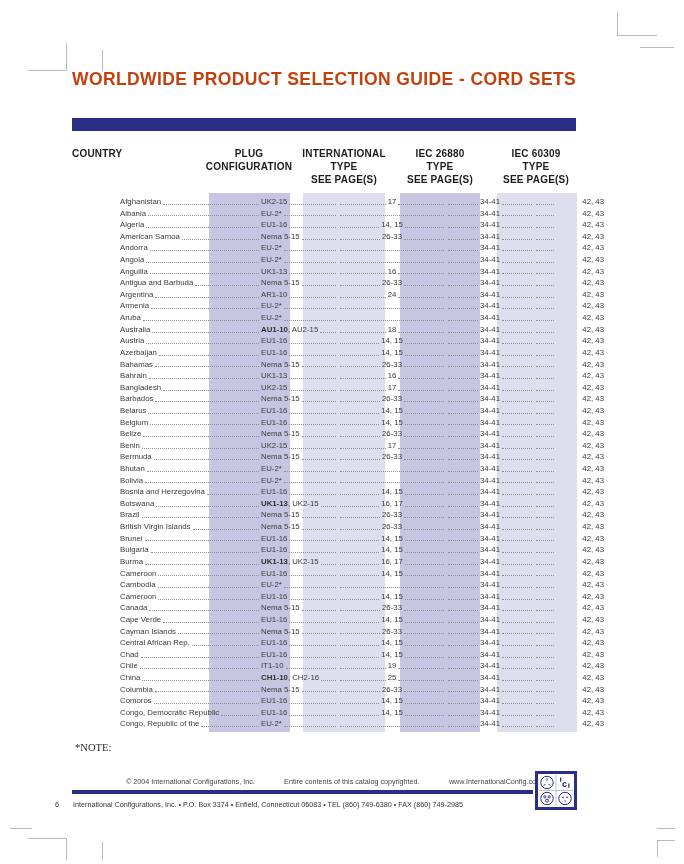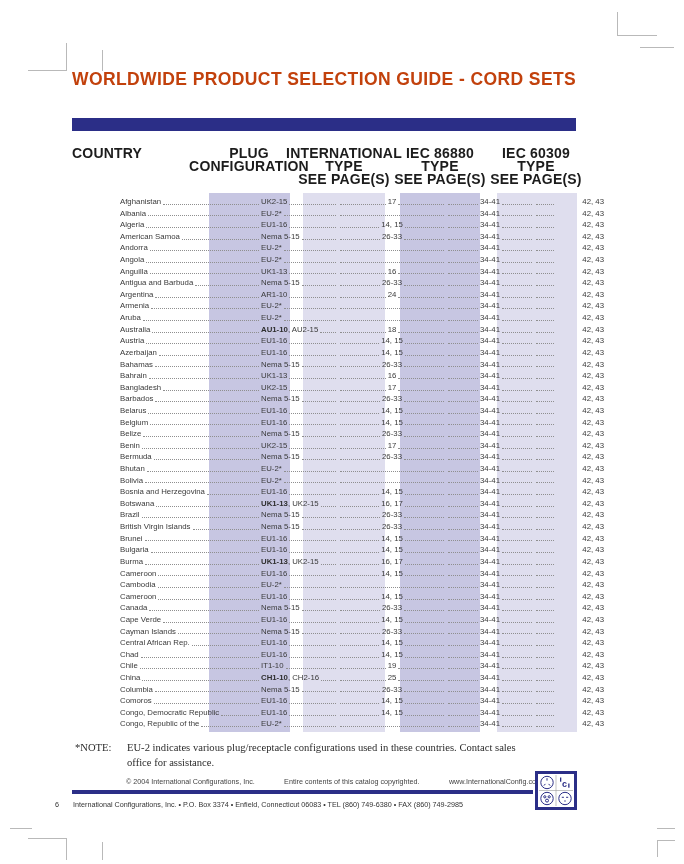--- a/index.html
+++ b/index.html
@@ -10,21 +10,21 @@
   .cmark{position:absolute;background:#b9b9b9;}
   .cmark.h{height:1px;}
   .cmark.v{width:1px;}
 
   
   .title{position:absolute;left:72px;top:69px;font-size:17.5px;font-weight:bold;
          letter-spacing:0.4px;color:#c2410c;white-space:nowrap;}
   .title-bar{position:absolute;left:72px;top:118px;width:504px;height:13px;background:#2b2e87;}
 
   
-  .colhead{position:absolute;top:147px;width:120px;font-size:14px;font-weight:bold;
+  .colhead{position:absolute;top:147px;width:120px;font-size:10px;font-weight:bold;
            color:#1c1c1c;line-height:13px;text-align:center;white-space:pre-line;letter-spacing:0.2px;}
   .colhead.country{left:72px;width:auto;text-align:left;}
   .colhead.plug{left:189px;}
   .colhead.intl{left:284px;}
   .colhead.iec320{left:380px;}
   .colhead.iec309{left:476px;}
 
   
   .table-area{position:absolute;left:72px;top:193px;width:504px;height:539px;}
   .band{position:absolute;top:0;bottom:0;}
@@ -81,21 +81,21 @@
 
   <div class="title">WORLDWIDE PRODUCT SELECTION GUIDE - CORD SETS</div>
   <div class="title-bar"></div>
 
   <div class="colhead country">COUNTRY</div>
   <div class="colhead plug">PLUG
 CONFIGURATION</div>
   <div class="colhead intl">INTERNATIONAL
 TYPE
 SEE PAGE(S)</div>
-  <div class="colhead iec320">IEC 86880
+  <div class="colhead iec320">IEC 26880
 TYPE
 SEE PAGE(S)</div>
   <div class="colhead iec309">IEC 60309
 TYPE
 SEE PAGE(S)</div>
 
   <div class="table-area">
     <div class="band b1"></div>
     <div class="band b2"></div>
     <div class="band b3"></div>
@@ -1185,22 +1185,20 @@
           <div class="cell c5">
             <div class="leader"></div>
             <span class="vt">42, 43</span>
           </div>
         </div>
       </div>
   </div>
 
   <div class="note">
     <span>*NOTE:</span>
-    <span class="txt">EU-2 indicates various plug/receptacle configurations used in these countries. Contact sales
-office for assistance.</span>
   </div>
 
   <div class="copyright">
     <span>© 2004 International Configurations, Inc.</span>
     <span>Entire contents of this catalog copyrighted.</span>
     <span>www.InternationalConfig.com</span>
   </div>
   <div class="footer-rule"></div>
   <div class="address">
     <span class="pgnum">6</span><span>International Configurations, Inc. • P.O. Box 3374 • Enfield, Connecticut 06083 • TEL (860) 749-6380 • FAX (860) 749-2985</span>

